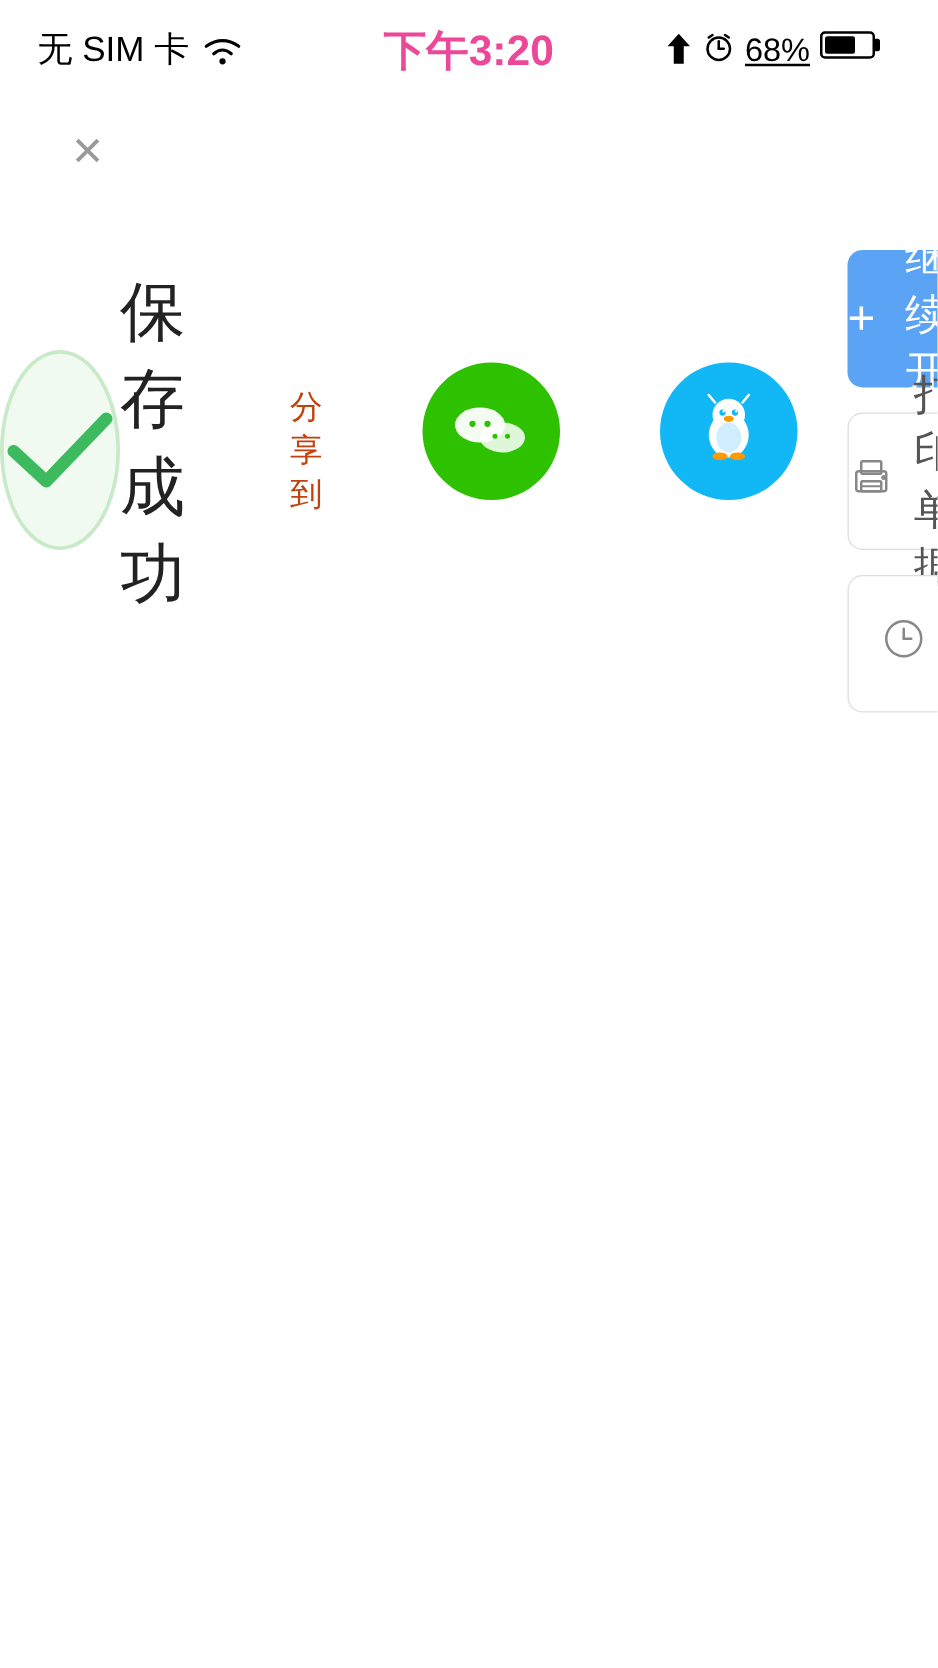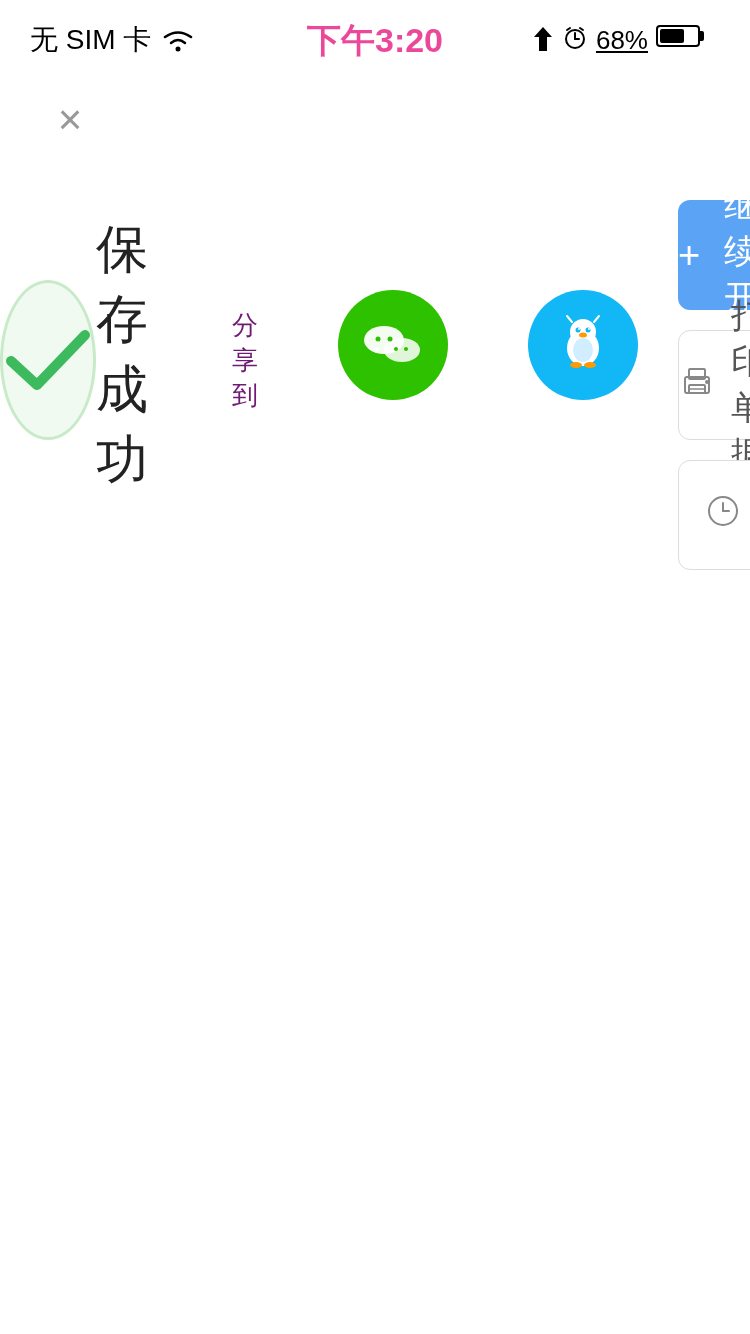--- a/index.html
+++ b/index.html
@@ -144,21 +144,21 @@
       padding: 0 60px;
       margin-bottom: 50px;
     }
     .divider-line {
       flex: 1;
       height: 1px;
       background: #ddd;
     }
     .share-label {
       font-size: 26px;
-      color: #701a75;
+      color: #c2410c;
       padding: 0 20px;
     }
 
     
     .share-icons {
       display: flex;
       justify-content: center;
       gap: 80px;
       margin-bottom: 80px;
     }

